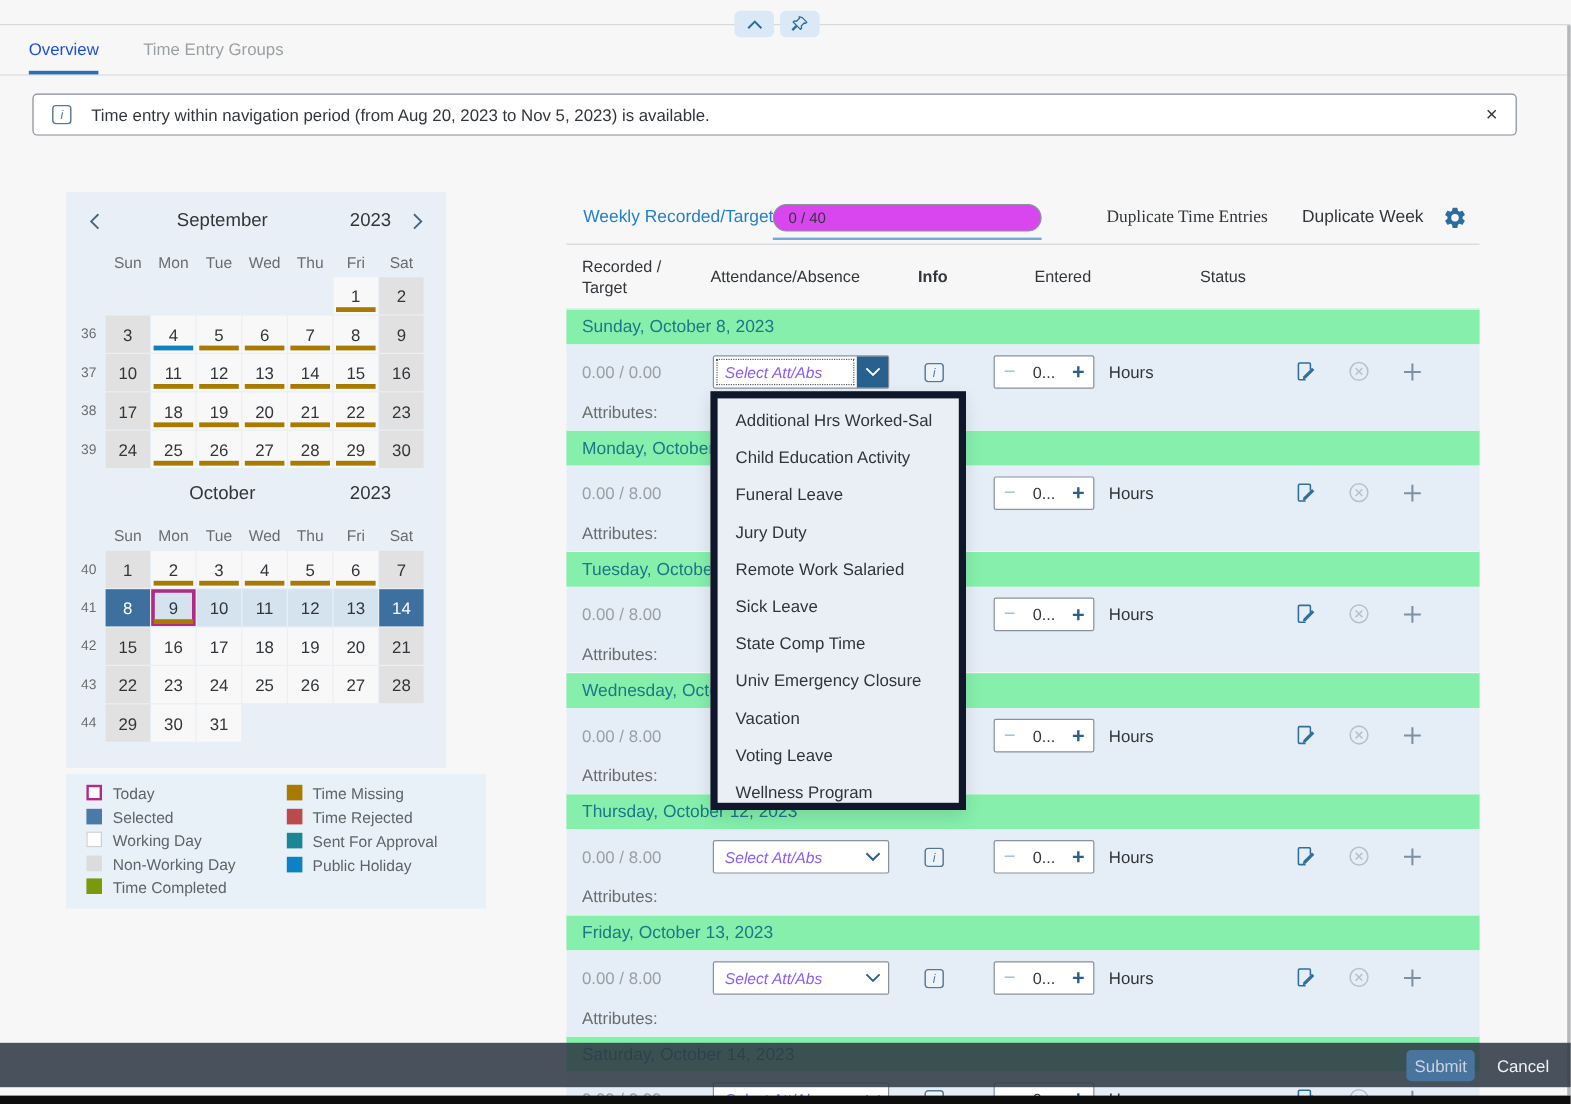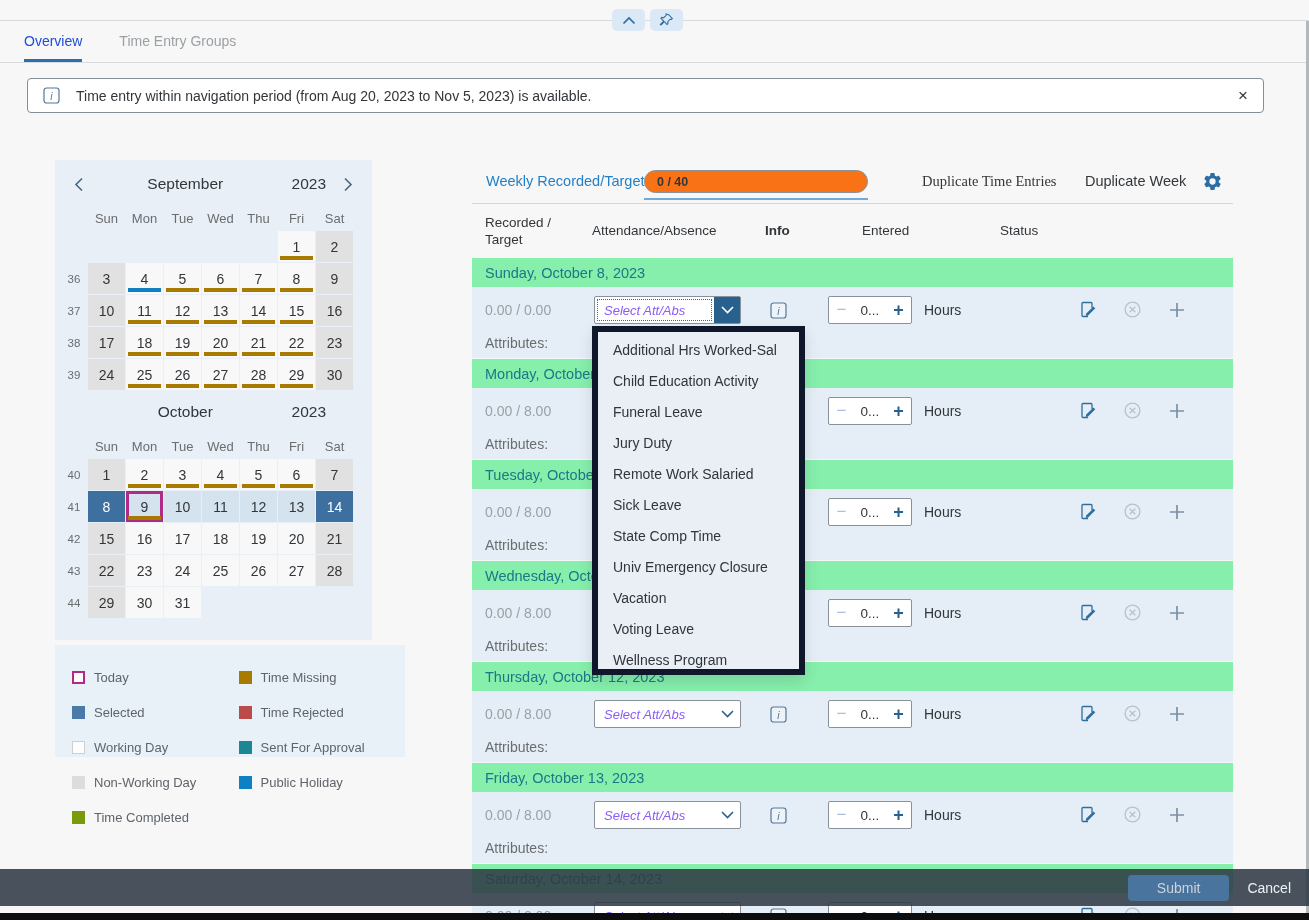--- a/index.html
+++ b/index.html
@@ -45,40 +45,40 @@
   .cell.today { background:#d5e3ef; box-shadow:inset 0 0 0 3px #b02a86; }
   .cell.empty { background:transparent; cursor:default; }
   .bar { position:absolute; left:2px; right:2px; bottom:2px; height:4px; }
   .bar.gold { background:#a97a00; }
   .bar.blue { background:#0e81c4; }
 
   
   .legend { position:absolute; left:55px; top:645px; width:350px; height:112px; background:#e9f1f8;
             display:flex; padding:9px 0 9px 17px; }
   .lg-col { display:flex; flex-direction:column; gap:4px; width:175px; }
-  .lg-item { display:flex; align-items:center; gap:9px; height:16px;margin-top:16px; }
+  .lg-item { display:flex; align-items:flex-start; gap:9px; height:16px; }
   .lg-label { font-size:13px; color:#5f646a; }
   .sw { width:13px; height:13px; flex:0 0 13px; }
   .sw-today { background:#fdfdfd; border:2.5px solid #b02a86; }
   .sw-selected { background:#4a7aa8; }
   .sw-working { background:#fdfdfd; border:1px solid #cfcfcf; }
   .sw-nonworking { background:#dcdcdc; }
   .sw-completed { background:#7a9a0b; }
   .sw-missing { background:#a97a00; }
   .sw-rejected { background:#bb4a4a; }
   .sw-approval { background:#1b8794; }
   .sw-holiday { background:#0e81c4; }
 
   
   .panel { position:absolute; left:472px; top:160px; width:761px; bottom:0; }
   .panel-toolbar { position:relative; height:44px; border-bottom:1px solid #d3d7da; }
   .weekly-label { position:absolute; left:14px; top:13px; font-size:14.5px; color:#2380c8; }
   .weekly-input { position:absolute; left:172px; top:10px; width:224px; height:23px; border:1px solid #89919a;
-                  border-radius:12px; background:#f97316; font-size:12.5px; color:#32363a; padding:0 12px;
-                  font-family:"Liberation Sans",sans-serif;font-weight:bold; }
+                  border-radius:12px; background:#d946ef; font-size:12.5px; color:#32363a; padding:0 12px;
+                  font-family:"Liberation Sans",sans-serif; }
   .weekly-underline { position:absolute; left:172px; top:38px; width:224px; height:2px; background:#74a9dc; }
   .dup-entries { position:absolute; left:450px; top:13px; font-size:14.5px; color:#32363a; cursor:pointer;font-family:Liberation Serif, serif; }
   .dup-week { position:absolute; left:613px; top:13px; font-size:14.5px; color:#32363a; cursor:pointer; }
   .gear { position:absolute; left:730px; top:11px; width:21px; height:21px; color:#2b6ca3; cursor:pointer; }
 
   .cols { position:relative; height:53px; }
   .col { position:absolute; font-size:13.5px; color:#32363a; top:19px; }
   .col.c-rec { left:13px; top:10px; width:84px; line-height:17px; }
   .col.c-att { left:120px; } .col.c-info { left:293px;font-weight:bold; } .col.c-ent { left:390px; } .col.c-stat { left:528px; }
 
@@ -107,21 +107,21 @@
 
   
   .dropdown { position:absolute; left:592px; top:326px; width:213px; height:349px; background:#e9eff5;
               border:6px solid #0f172a; z-index:40; padding-top:3px; box-shadow:0 6px 14px rgba(0,0,0,.12); }
   .dd-item { height:31px; line-height:31px; padding-left:15px; font-size:14px; color:#30353c; cursor:pointer; white-space:nowrap; }
 
   
   .footer { position:absolute; left:0; top:869px; width:1309px; height:37px; background:rgba(47,57,69,.87);
             z-index:60; display:flex; align-items:center; justify-content:flex-end; gap:14px; padding-right:14px; }
   .submit { background:#48749e; color:#ccd3db; border-radius:4px; height:26px; line-height:26px;
-            padding:0 29px; font-size:14px; cursor:pointer; }
+            padding:0 7px; font-size:14px; cursor:pointer; }
   .cancel { color:#eef1f4; font-size:14px; cursor:pointer; padding:0 4px; }
   .bottom-strip { position:absolute; left:0; bottom:0; width:100%; height:7px; background:#0d0d0d; z-index:70; }
   .right-edge { position:absolute; right:0; top:21px; bottom:7px; width:3px; background:#b4b8bb; z-index:2; }
 </style>
 </head>
 <body>
 
 <div class="topline"></div>
 
 <div class="collapse-btns">

